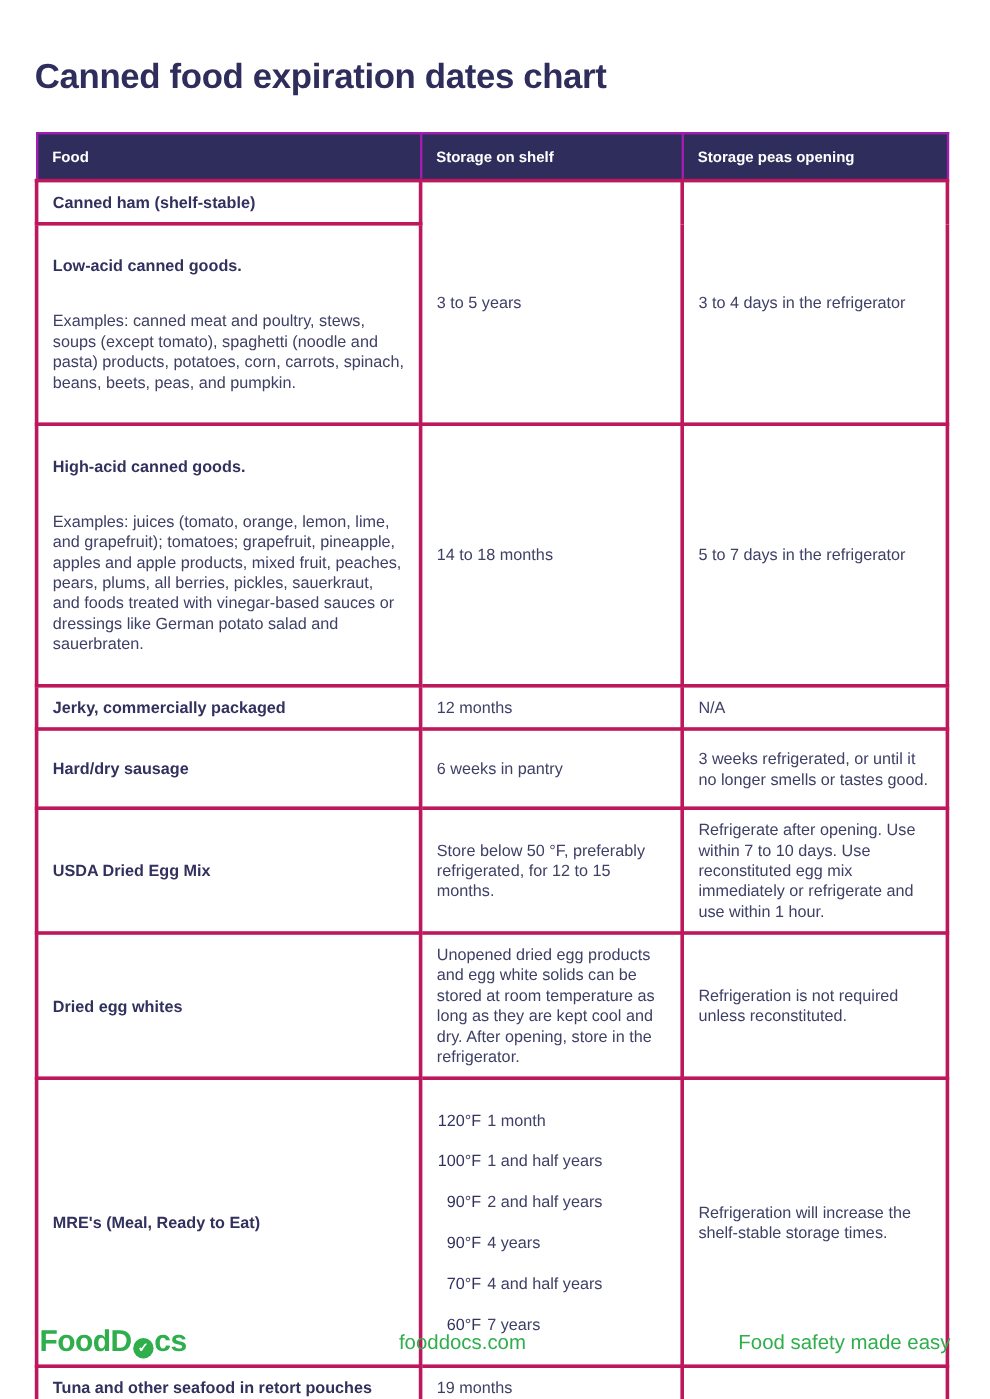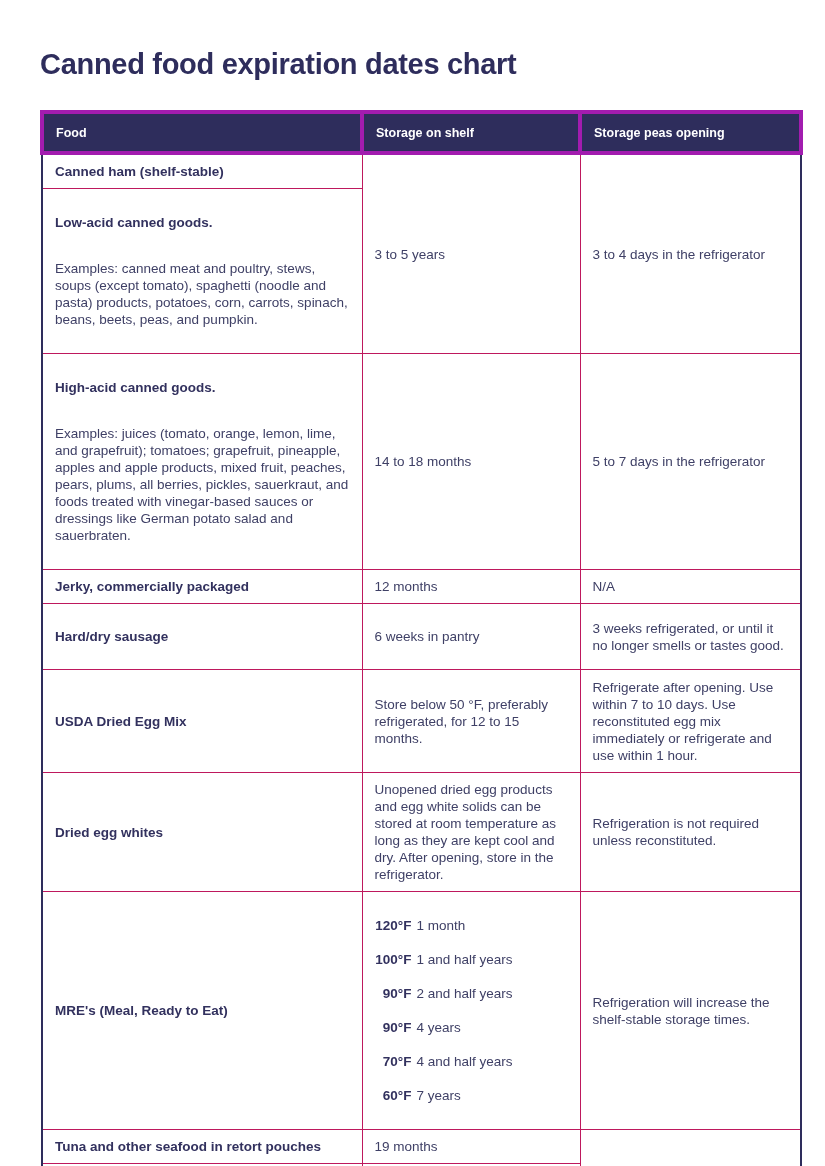--- a/index.html
+++ b/index.html
@@ -1,60 +1,60 @@
 <!DOCTYPE html>
 <html><head>
 <meta charset="utf-8">
 <style>
   html, body { margin: 0; padding: 0; background: #ffffff; }
   body {
     width: 825px; height: 1166px;
     font-family: "Liberation Sans", sans-serif;
     position: relative;
   }
-  .page { padding: 0 40px; box-sizing: border-box; height: 100%; position: relative; border-radius: 25px; }
+  .page { padding: 0 29px; box-sizing: border-box; height: 100%; position: relative; border-radius: 25px; }
 
   h1.title {
     margin: 0 0 28px 0; padding-top: 46px;
     font-size: 29px; line-height: 36px; font-weight: 700;
     color: #2e2d5c; letter-spacing: -0.3px;
   }
 
   table.exp-table {
     width: 759px; border-collapse: collapse;
     border: 2px solid #2e2d5c;
     table-layout: fixed;
   }
   col.c1 { width: 320px; } col.c2 { width: 218px; } col.c3 { width: 221px; }
 
   thead th {
     background: #2e2d5c; color: #ffffff;
     font-size: 12.5px; font-weight: 700; text-align: left;
-    height: 29px; padding: 4px 12px; border: 4px solid #a21caf;
+    height: 29px; padding: 4px 12px; border: 2px solid #a21caf;
   }
   tbody td {
-    border: 1px solid #be185d;
+    border: 3px solid #be185d;
     padding: 8px 12px;
     vertical-align: middle; text-align: left;
     color: #3f4066; font-size: 13.5px; line-height: 17px;
     white-space: pre-line;
     overflow: hidden;
   }
   .food-name { font-weight: 700; color: #32315e; white-space: normal; }
   .food-desc { font-weight: 400; color: #3f4066; white-space: normal; margin-top: 12px; }
 
   tr.h33  { height: 33px; }  tr.h103 { height: 103px; }
   tr.h152 { height: 152px; } tr.h66  { height: 66px; }
   tr.h117 { height: 117px; } tr.h118 { height: 118px; }
   tr.h67  { height: 67px; }
 
   .mre-line { white-space: normal; }
   .mre-temp {
     display: inline-block; min-width: 37px; text-align: right;
-    font-weight: 700; color: #32315e; margin-right: 5px;
+    font-weight: 400; color: #32315e; margin-right: 5px;
   }
 
   .footer {
     position: absolute; left: 33px; right: 33px; top: 1104px;
     display: flex; align-items: center; justify-content: space-between;
   }
   .footer .center { flex: 1; text-align: center; }
   .logo {
     font-size: 25px; font-weight: 700; color: #2fae4c;
     letter-spacing: -0.5px; white-space: nowrap;
@@ -146,14 +146,21 @@
         <td rowspan="2">3 to 4 days in the refrigerator</td>
       </tr>
       <tr class="h67">
         <td><div class="food-name">Meat or poultry products in retort pouches</div></td>
         <td>Use manufacturer's recommendation on the package.</td>
       </tr>
 
     </tbody>
   </table>
 
+  <div class="footer">
+    <div class="logo"><span>FoodD</span><span class="logo-o">
+          <span>✓</span>
+        </span><span>cs</span></div>
+    <div class="center footer-url">fooddocs.com</div>
+    <div class="footer-tagline">Food safety made easy</div>
+  </div>
 
 </div>
 
 </body></html>

